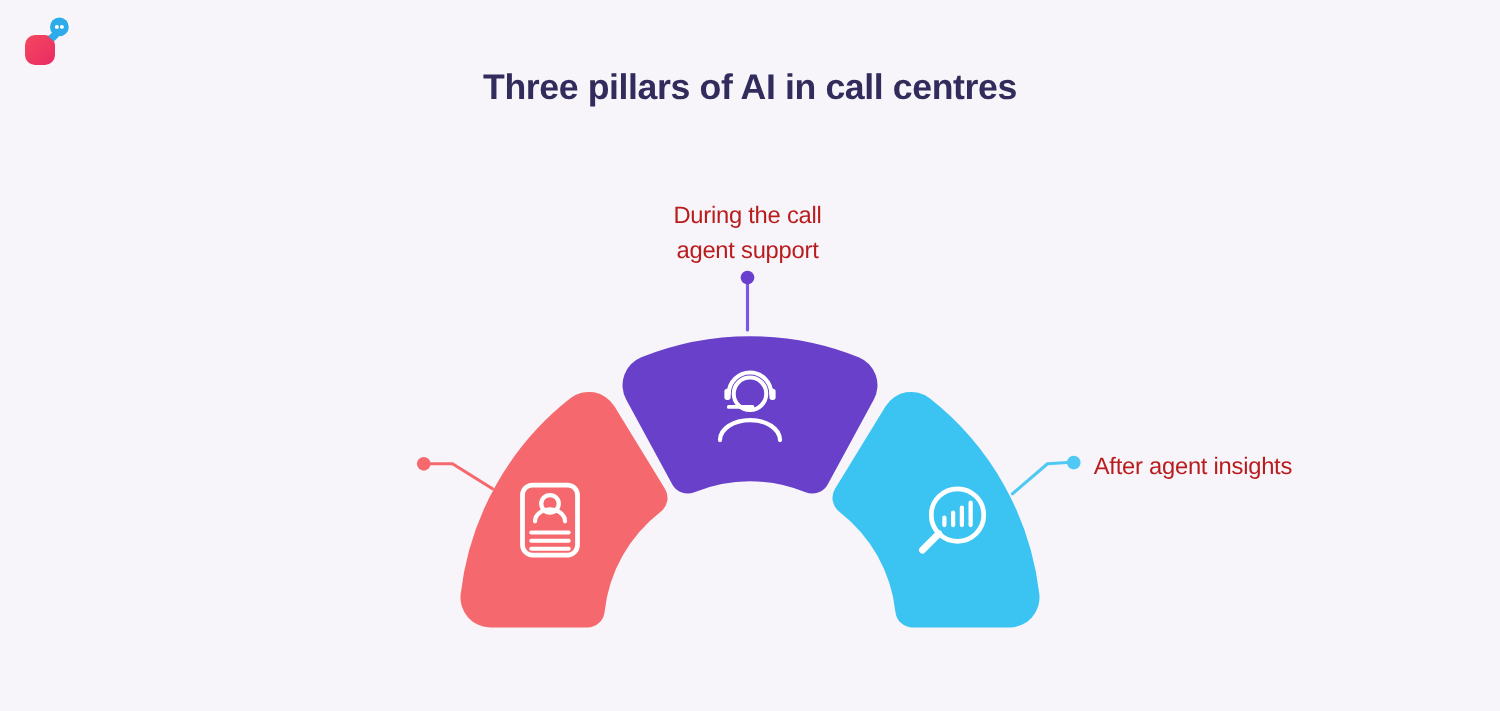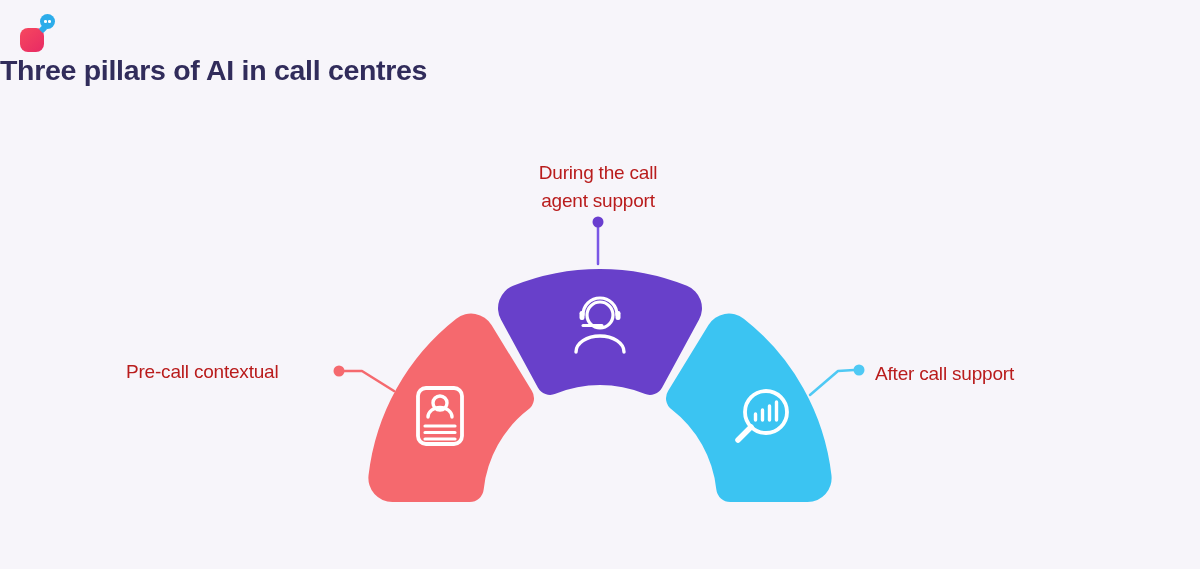--- a/index.html
+++ b/index.html
@@ -24,21 +24,21 @@
     position:absolute;left:40px;top:26px;width:6px;height:6px;
     background:#2CACEA;transform:rotate(45deg);border-radius:1px;
   }
   .bubble .dot{
     position:absolute;top:6px;width:2.6px;height:2.6px;border-radius:50%;
     background:#ffffff;
   }
   .bubble .d1{left:4px;} .bubble .d2{left:8.4px;}
   
   .page-title{
-    left:0;right:0;top:54px;
+    left:0;right:0;top:54px;text-align:center;
     font-size:28.5px;font-weight:700;letter-spacing:-0.3px;
     color:#312C5B;
   }
   
   .lbl{
     color:#b91c1c;font-weight:400;font-size:19px;line-height:28px;
     letter-spacing:-0.2px;
   }
   .lbl-during{left:448px;top:159px;width:300px;text-align:center;}
   .lbl-pre{left:126px;top:358px;text-align:left;}
@@ -102,21 +102,20 @@
     <path class="icon-stroke" d="M -2.5 3 V -3 M 4.5 3 V -7 M 11.5 3 V -11 M 18.5 3 V -15" stroke-width="3.4"></path>
   </g>
 </svg>
 
 <div class="abs lbl lbl-during">
   <div>During the call</div>
   <div>agent support</div>
 </div>
 
 <div class="abs lbl lbl-pre">
-  <div>Pre-call contextual</div>
 </div>
 
 <div class="abs lbl lbl-after">
-  <div>After call support</div>
+  <div>After agent insights</div>
 </div>
 
 <div class="abs lbl lbl-center">
 </div>
 
 </body></html>

